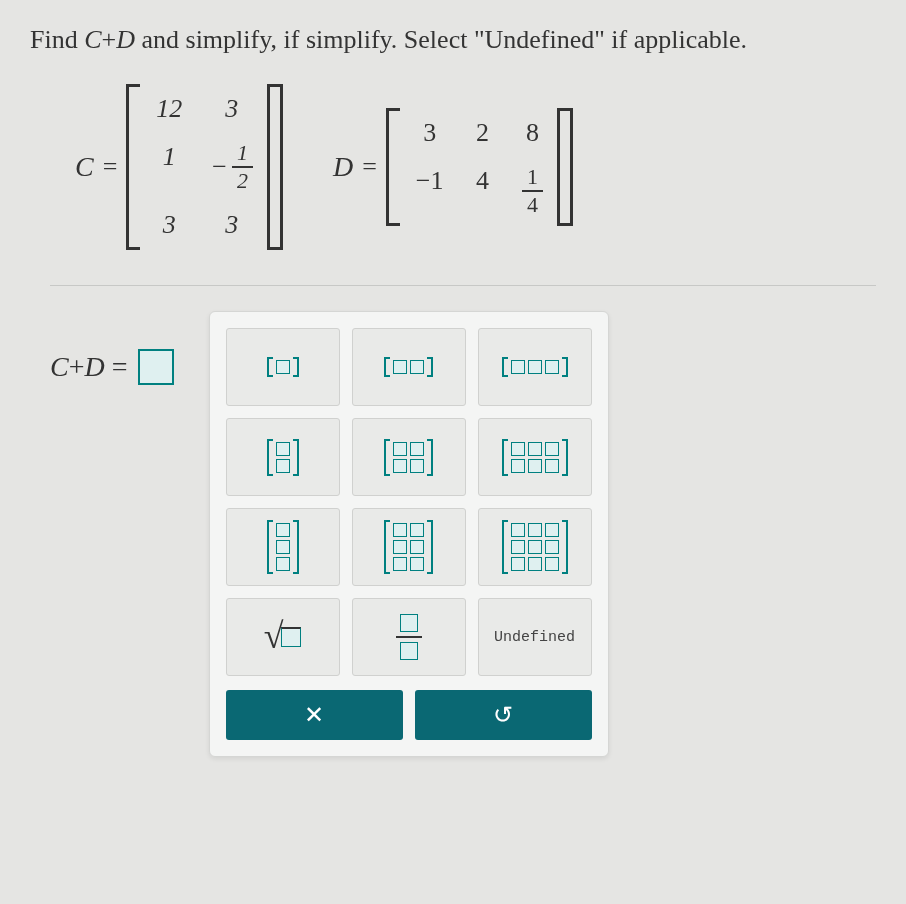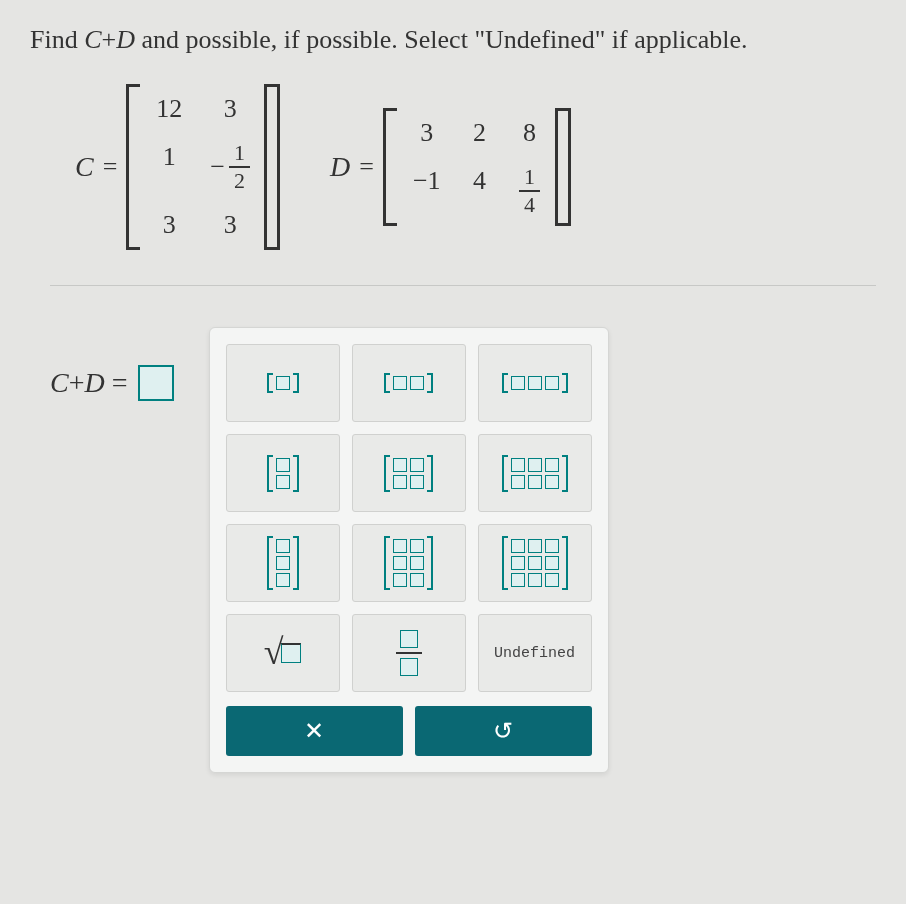--- a/index.html
+++ b/index.html
@@ -25,30 +25,30 @@
       content: ""; position: absolute; background: #333; width: 3px; top: 0; bottom: 0;
     }
     .bracket.left::before { left: 0; }
     .bracket.left::after { right: auto; }
     .bracket.right::before { right: 0; }
     .bracket-tick-t, .bracket-tick-b { position: absolute; height: 3px; width: 14px; background: #333; }
     .bracket.left .bracket-tick-t, .bracket.left .bracket-tick-b { left: 0; }
     .bracket.right .bracket-tick-t, .bracket.right .bracket-tick-b { right: 0; }
     .bracket-tick-t { top: 0; } .bracket-tick-b { bottom: 0; }
     .matrix-body { display: grid; gap: 18px 28px; padding: 10px 14px; font-size: 26px; }
-    .m3x2 { grid-template-columns: repeat(2, auto); }
+    .m3x2 { grid-template-columns: repeat(2, auto); font-style: italic; }
     .m2x3 { grid-template-columns: repeat(3, auto); }
     .cell { text-align: center; min-width: 22px; }
     .frac { display: inline-flex; flex-direction: column; align-items: center; font-size: 22px; line-height: 1; vertical-align: middle; }
     .frac .num { border-bottom: 2px solid #333; padding: 0 5px 2px; }
     .frac .den { padding-top: 2px; }
     .neg-frac { display: inline-flex; align-items: center; }
     .neg-sign { margin-right: 4px; font-size: 26px; }
 
-    .answer-area { border-top: 1px solid #c7c8c6; padding-top: 41px; display: flex; gap: 35px; align-items: flex-start; margin-left: 20px; }
+    .answer-area { border-top: 1px solid #c7c8c6; padding-top: 25px; display: flex; gap: 35px; align-items: flex-start; margin-left: 20px; }
     .answer-label { font-size: 28px; display: flex; align-items: center; gap: 10px; margin-top: 38px; }
     .answer-label .math-var { font-style: italic; }
     .answer-box { width: 36px; height: 36px; border: 2px solid teal; background: #dff0f0; display: inline-block; }
 
     .keypad { background: #f4f5f4; border: 1px solid #d5d6d4; border-radius: 6px; padding: 16px; width: 400px; box-shadow: 0 2px 5px rgba(0,0,0,.08); }
     .key-grid { display: grid; grid-template-columns: repeat(3, 1fr); gap: 12px; margin-bottom: 14px; }
     .key-btn { background: #e9eae8; border: 1px solid #d0d1cf; height: 78px; display: flex; align-items: center; justify-content: center; cursor: pointer; border-radius: 3px; }
     .m-icon { display: flex; align-items: stretch; gap: 0; }
     .mb-l, .mb-r { width: 7px; position: relative; }
     .mb-l::before, .mb-r::before { content:""; position:absolute; top:0; bottom:0; width:2px; background:#008080; }
@@ -75,21 +75,21 @@
     .frac-icon .fbox { width: 18px; height: 18px; border: 1px solid teal; background: #dff0f0; }
     .frac-icon .fline { width: 26px; height: 2px; background: #333; }
     .undef-btn { font-family: Liberation Mono, monospace; font-size: 15px; color: #444; }
     .bottom-btns { display: grid; grid-template-columns: 1fr 1fr; gap: 12px; }
     .action-btn { background: #0a6873; color: #fff; height: 50px; display: flex; align-items: center; justify-content: center; font-size: 24px; cursor: pointer; border-radius: 3px; border: none; }
   </style>
 </head>
 <body>
 
 <div class="question">
-  <span>Find </span><span class="math-var">C</span><span>+</span><span class="math-var">D</span><span> and possible, if possible. Select "Undefined" if applicable.</span>
+  <span>Find </span><span class="math-var">C</span><span>+</span><span class="math-var">D</span><span> and simplify, if simplify. Select "Undefined" if applicable.</span>
 </div>
 
 <div class="equations">
 
   <div class="eq-group">
     <span class="eq-label">C</span>
     <span class="eq-eq">=</span>
     <div class="matrix">
       <div class="bracket left">
           <span class="bracket-tick-t"></span>

